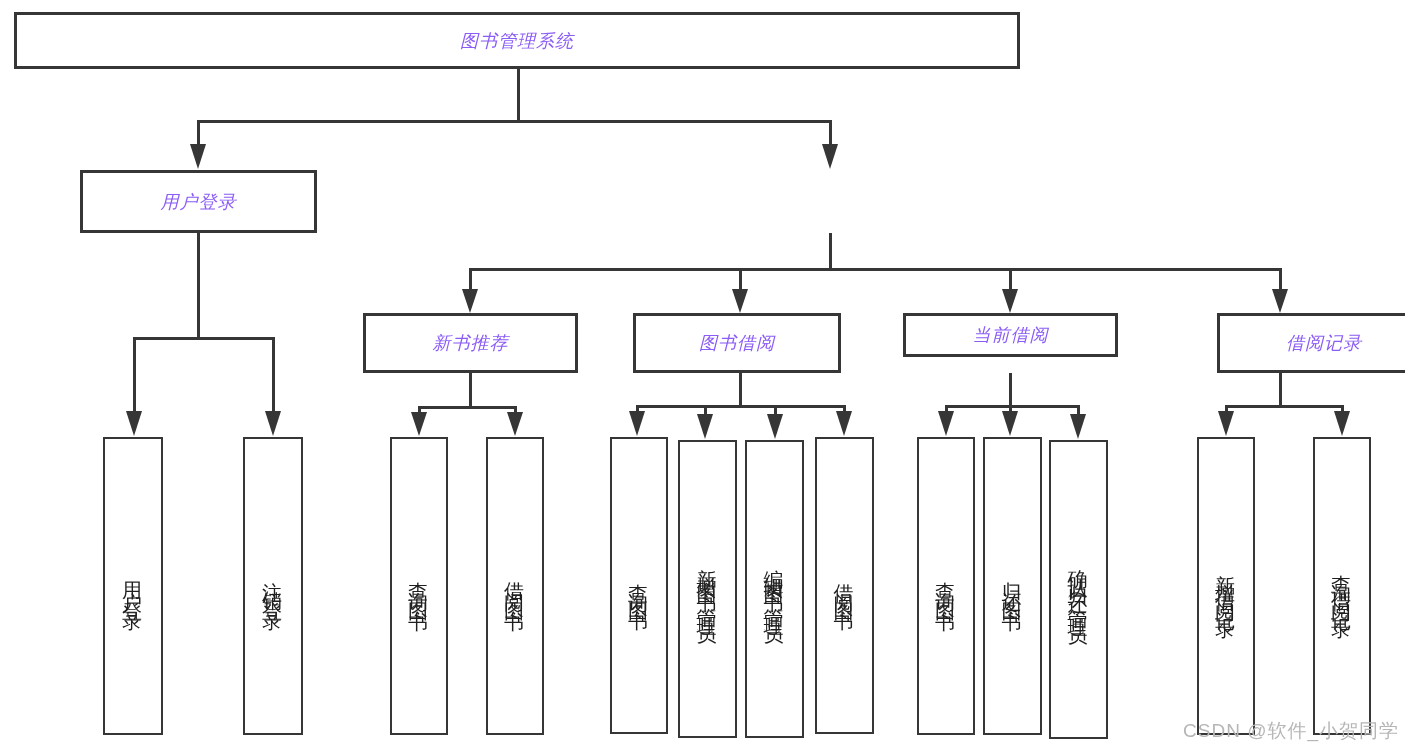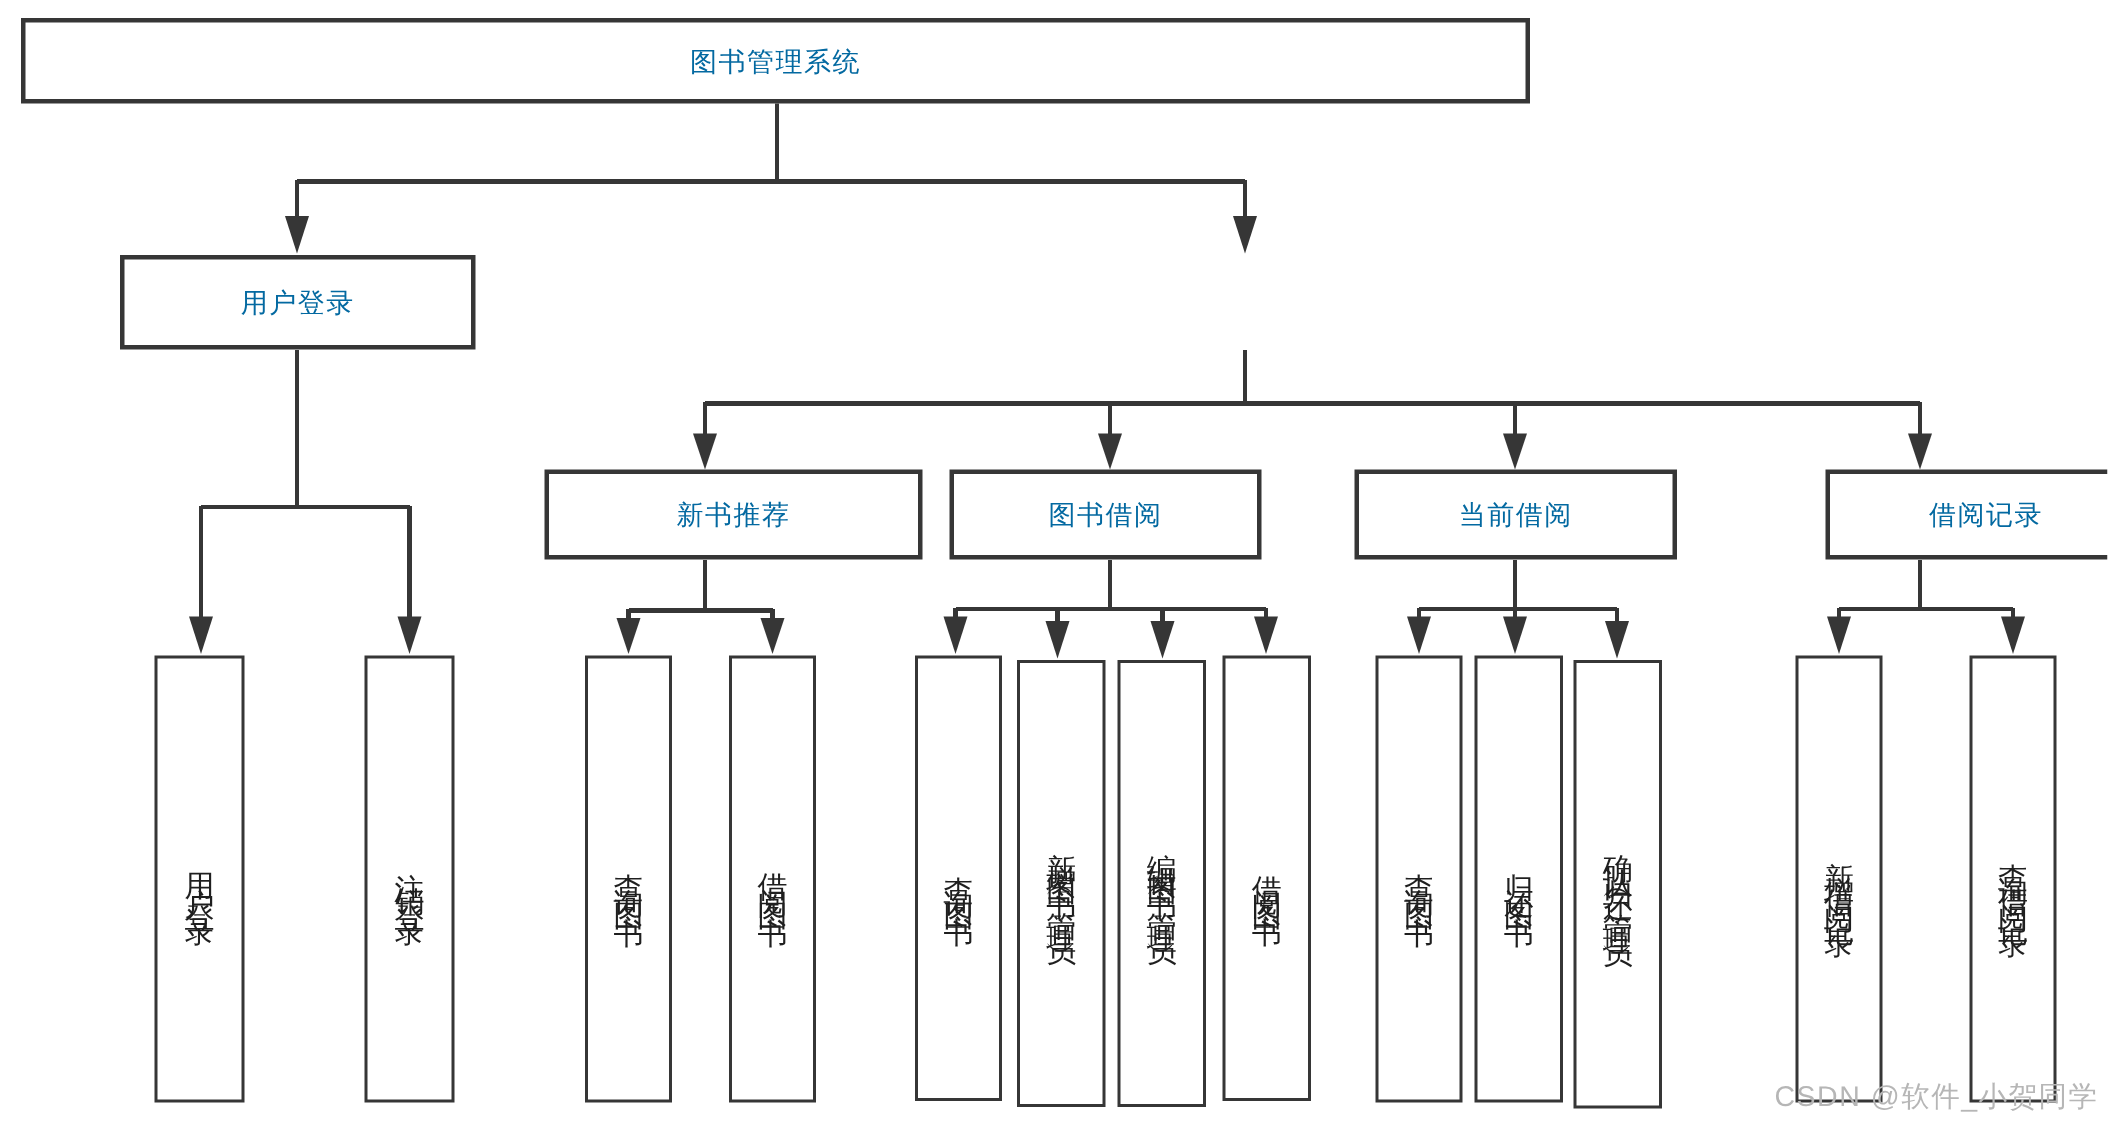--- a/index.html
+++ b/index.html
@@ -29,21 +29,22 @@
     position: absolute;
     box-sizing: border-box;
     background: #ffffff;
     border: 3px solid #363636;
     display: flex;
     align-items: center;
     justify-content: center;
     font-size: 18px;
     letter-spacing: 1px;
     z-index: 2;
-    color: #0369a1;
+    color: #8b5cf6;
+    font-style: italic;
   }
   .leaf {
     position: absolute;
     box-sizing: border-box;
     background: #ffffff;
     border: 2px solid #363636;
     display: flex;
     align-items: center;
     justify-content: center;
     writing-mode: vertical-rl;
@@ -52,23 +53,23 @@
     letter-spacing: 10px;
     z-index: 2;
     color: #1f1f1f;
   }
   
   #n-root { left: 14px;  top: 12px;  width: 1006px; height: 57px; }
   
   #n-l2a  { left: 80px;  top: 170px; width: 237px;  height: 63px; }
   #n-l2b  { left: 711px; top: 169px; width: 235px;  height: 64px; }
   
-  #n-l3a  { left: 363px;  top: 313px; width: 252px; height: 60px; }
+  #n-l3a  { left: 363px;  top: 313px; width: 215px; height: 60px; }
   #n-l3b  { left: 633px;  top: 313px; width: 208px; height: 60px; }
-  #n-l3c  { left: 903px;  top: 313px; width: 215px; height: 60px; }
+  #n-l3c  { left: 903px;  top: 313px; width: 215px; height: 44px; }
   #n-l3d  { left: 1217px; top: 313px; width: 214px; height: 60px; }
   
   #n-a1 { left: 103px;  top: 437px; width: 60px; height: 298px; }
   #n-a2 { left: 243px;  top: 437px; width: 60px; height: 298px; }
   #n-b1 { left: 390px;  top: 437px; width: 58px; height: 298px; }
   #n-b2 { left: 486px;  top: 437px; width: 58px; height: 298px; }
   #n-c1 { left: 610px;  top: 437px; width: 58px; height: 297px; letter-spacing: 9px; }
   #n-c2 { left: 678px;  top: 440px; width: 59px; height: 298px; letter-spacing: 8px; }
   #n-c3 { left: 745px;  top: 440px; width: 59px; height: 298px; letter-spacing: 8px; }
   #n-c4 { left: 815px;  top: 437px; width: 59px; height: 297px; letter-spacing: 9px; }

